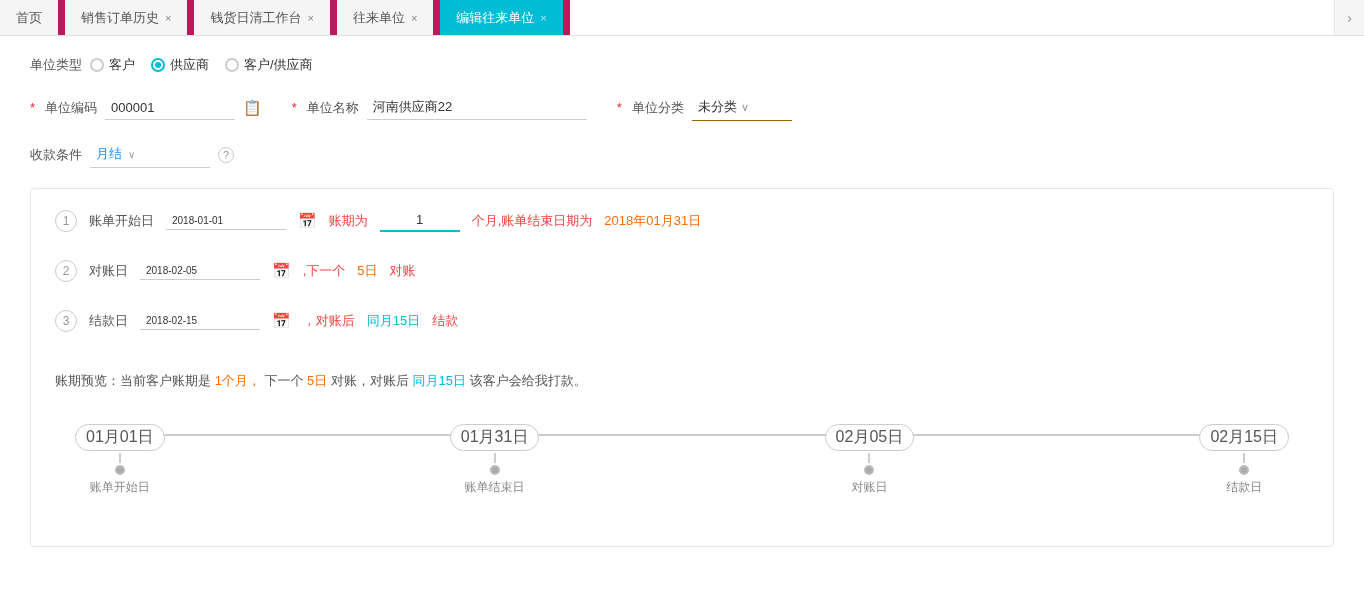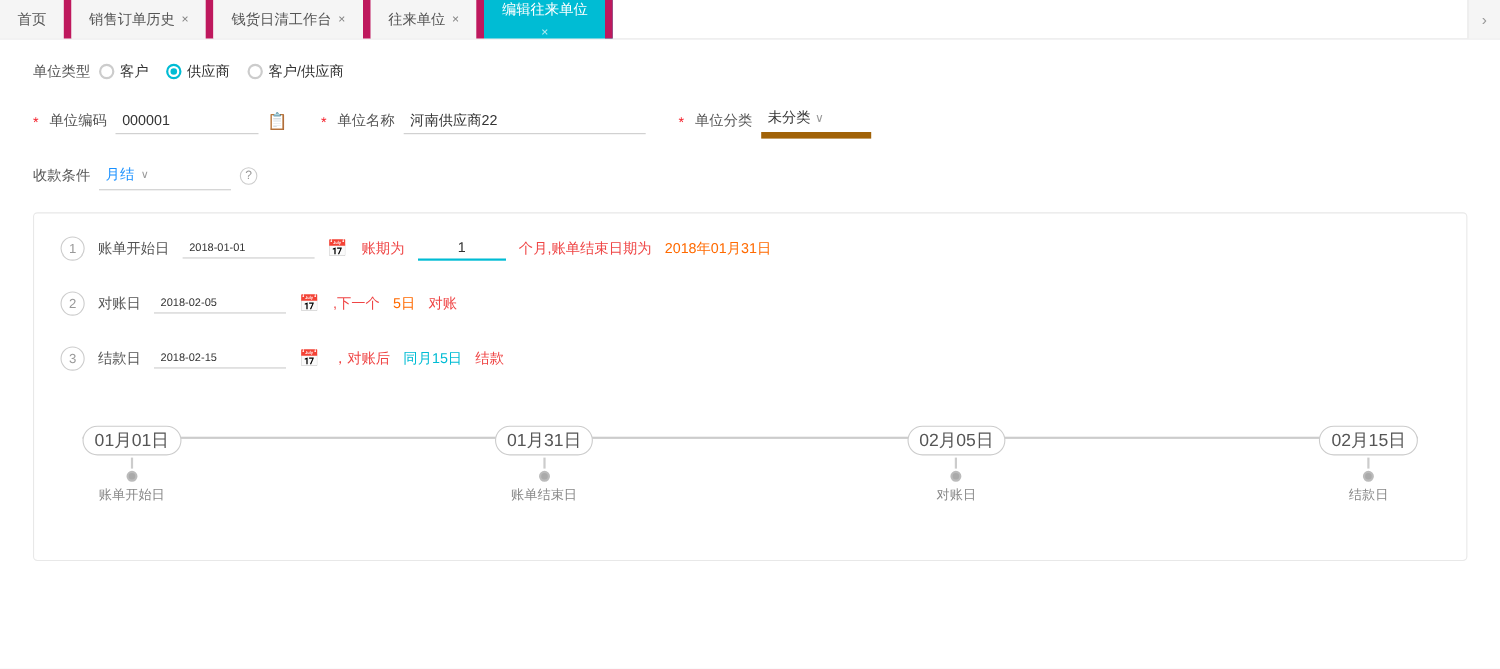--- a/index.html
+++ b/index.html
@@ -23,21 +23,20 @@
       color: #555;
       border-right: 7px solid #be185d;
       white-space: nowrap;
       gap: 6px;
       background: #f5f5f5;
       position: relative;
     }
     .tab-item.active {
       background: #00bcd4;
       color: #fff;
-      flex-direction: column;
     }
     .tab-item .close-x {
       font-size: 11px;
       opacity: 0.7;
       cursor: pointer;
     }
     .tab-item.active .close-x {
       color: #fff;
     }
     .tab-arrow {
@@ -156,21 +155,21 @@
       font-size: 13px;
     }
     .select-arrow {
       color: #999;
       font-size: 10px;
     }
     .select-plain {
       display: flex;
       align-items: center;
       gap: 4px;
-      border-bottom: 6px solid #a16207;
+      border-bottom: 1px solid #a16207;
       padding: 4px 6px;
       min-width: 100px;
       cursor: pointer;
     }
 
     
     .help-icon {
       display: inline-flex;
       align-items: center;
       justify-content: center;
@@ -423,20 +422,29 @@
       <div class="step-num">3</div>
       <span class="step-label">结款日</span>
       <input class="step-date-input" type="text" value="2018-02-15" style="">
       <span class="calendar-icon">📅</span>
       <span class="step-desc">，对账后</span>
       <span class="highlight-cyan">同月15日</span>
       <span class="step-desc">结款</span>
     </div>
 
     <div class="preview-section">
+      <div class="preview-text">
+        <span>账期预览：当前客户账期是</span>
+        <span class="highlight-orange">1个月，</span>
+        <span>下一个</span>
+        <span class="highlight-orange">5日</span>
+        <span>对账，对账后</span>
+        <span class="highlight-cyan">同月15日</span>
+        <span> 该客户会给我打款。</span>
+      </div>
 
       <div class="timeline-container">
         <div class="timeline-line"></div>
         <div class="timeline-points">
 
           <div class="timeline-point-wrap">
             <div class="timeline-badge">01月01日</div>
             <div style="width:2px;height:10px;background:#ccc;margin:2px 0;"></div>
             <div class="timeline-dot filled"></div>
             <div class="timeline-sublabel">账单开始日</div>

